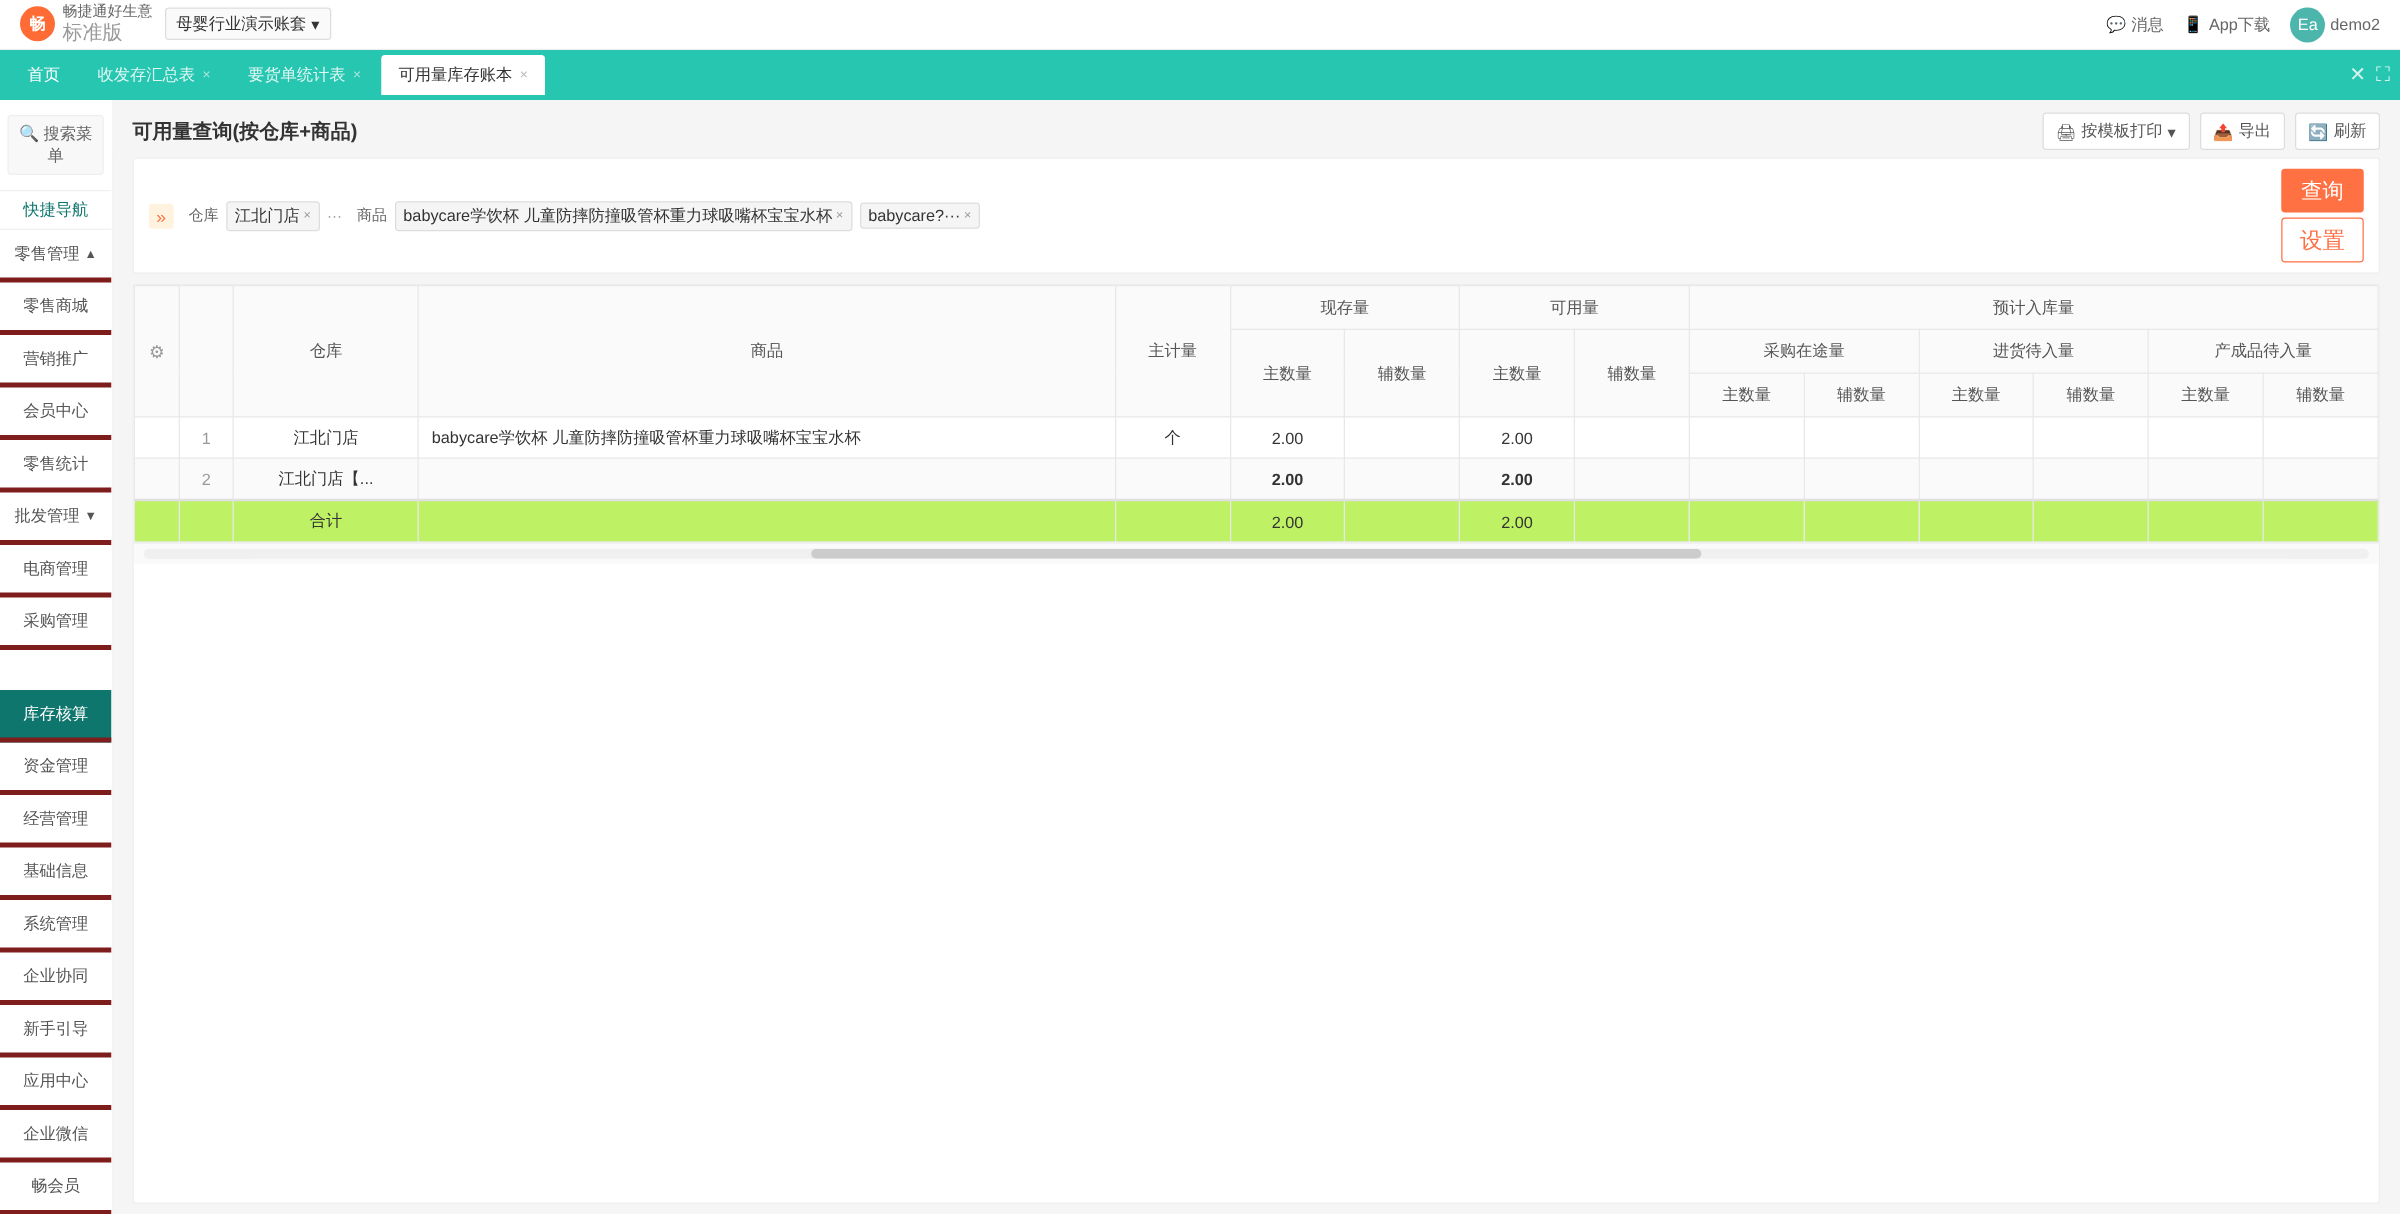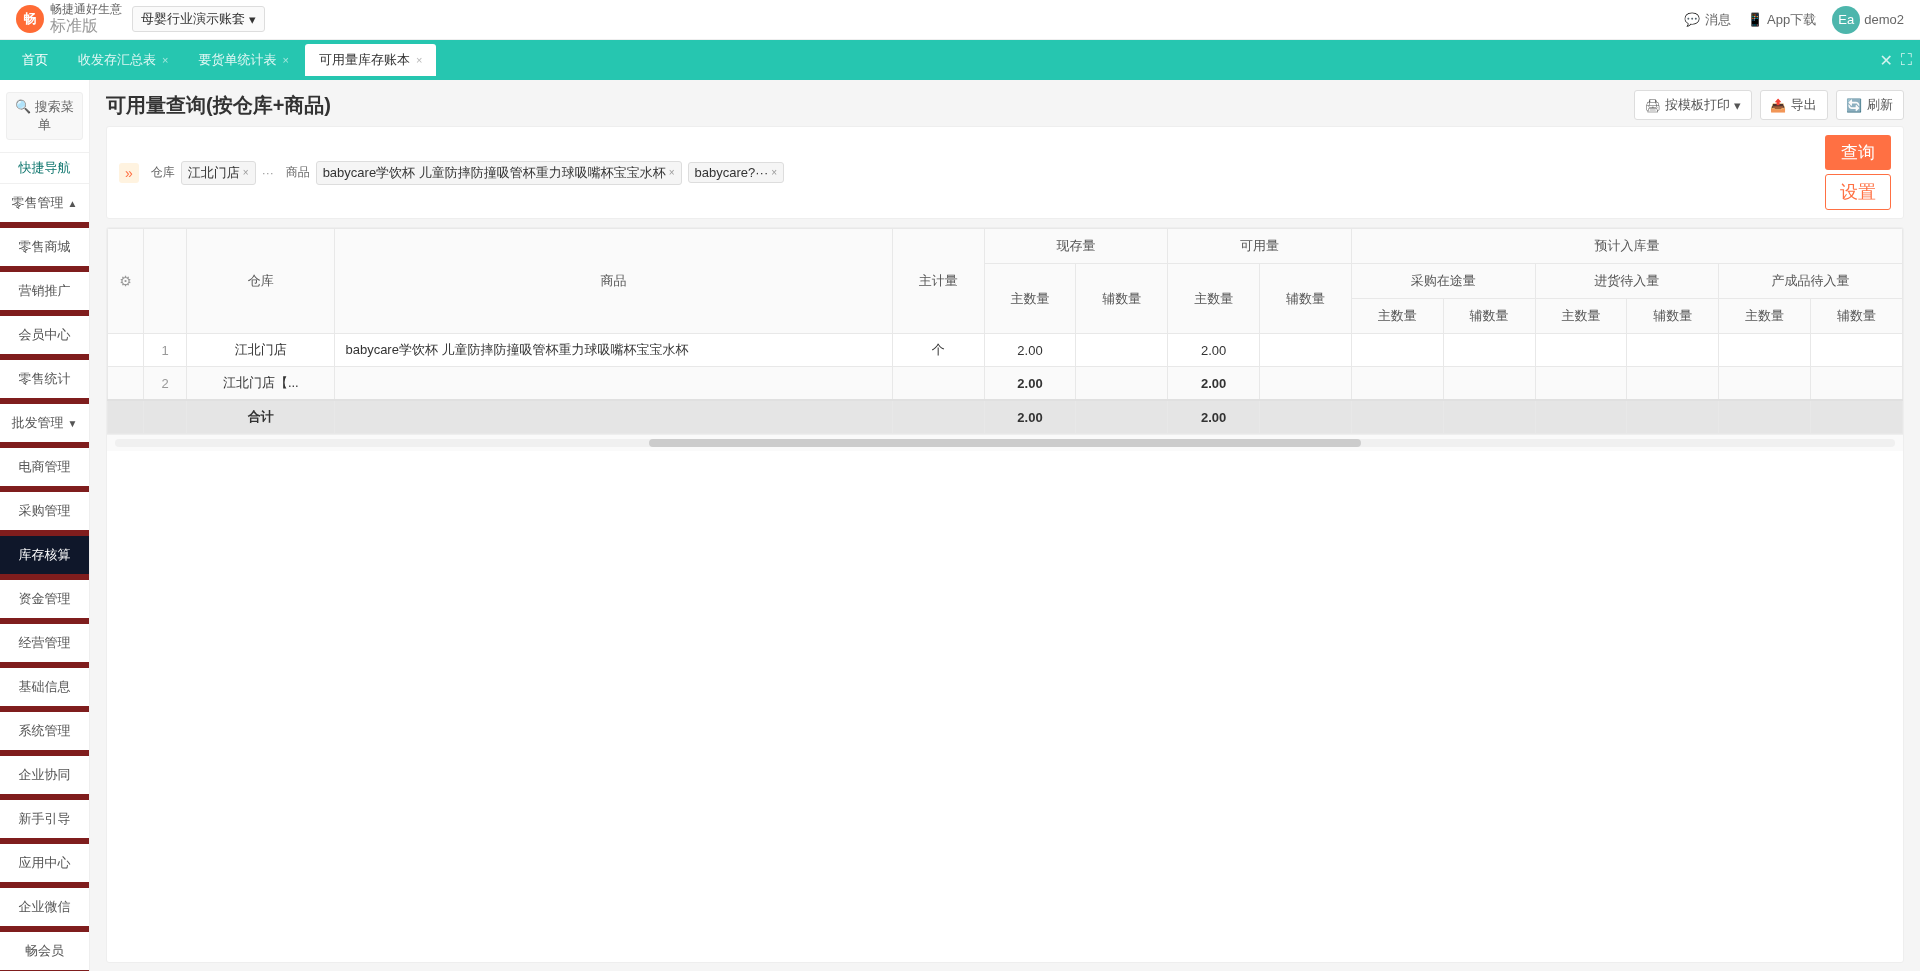--- a/index.html
+++ b/index.html
@@ -69,47 +69,47 @@
     .sidebar-search { padding: 12px 6px; border-bottom: 1px solid #f0f0f0; }
     .sidebar-search-btn { width: 100%; padding: 5px 4px; background: #f8f8f8; border: 1px solid #eee; border-radius: 3px; cursor: pointer; color: #666; font-size: 12px; text-align: center; }
     .sidebar-nav-btn { padding: 6px 0; text-align: center; border-bottom: 1px solid #f0f0f0; }
     .sidebar-nav-label { font-size: 13px; color: #0f766e; cursor: pointer; padding: 4px; }
     .sidebar-item {
       padding: 10px 4px;
       text-align: center;
       cursor: pointer;
       color: #555;
       font-size: 12px;
-      border-bottom: 6px solid #7f1d1d;
+      border-bottom: 4px solid #7f1d1d;
       display: flex;
       align-items: center;
       justify-content: center;
       gap: 4px;
     }
-    .sidebar-item.active { background: #0f172a; color: white; }
+    .sidebar-item.active { background: #0f766e; color: white; margin-top: 32px; }
     .sidebar-item .arrow { font-size: 10px; }
 
     
     .content-area {
       flex: 1;
       overflow: hidden;
       display: flex;
       flex-direction: column;
       background: #f5f5f5;
     }
 
     
     .page-header {
       background: #f5f5f5;
       padding: 10px 16px 6px;
       display: flex;
       align-items: center;
       justify-content: space-between;
     }
-    .page-title { font-size: 20px; font-weight: bold; color: #333; }
+    .page-title { font-size: 16px; font-weight: bold; color: #333; }
     .page-actions { display: flex; align-items: center; gap: 8px; }
     .action-btn {
       display: flex; align-items: center; gap: 4px;
       padding: 5px 10px; border: 1px solid #ddd; border-radius: 3px;
       cursor: pointer; background: white; color: #555; font-size: 12px;
     }
 
     
     .filter-bar {
       background: white;
@@ -169,21 +169,21 @@
     }
     .row-num { color: #999; }
     .col-settings { width: 36px; }
     .settings-icon { cursor: pointer; color: #999; font-size: 14px; }
 
     
     .summary-row {
       background: #fffde7;
       border-top: 2px solid #e0e0e0;
     }
-    .summary-row td { font-weight: bold; color: #333; background: #e5e5e5; }
+    .summary-row td { font-weight: normal; color: #333; background: #bef264; }
 
     
     .table-footer {
       background: #fafafa;
       border-top: 1px solid #eee;
       padding: 4px 8px;
       display: flex;
       align-items: center;
     }
     .scroll-bar-track {

